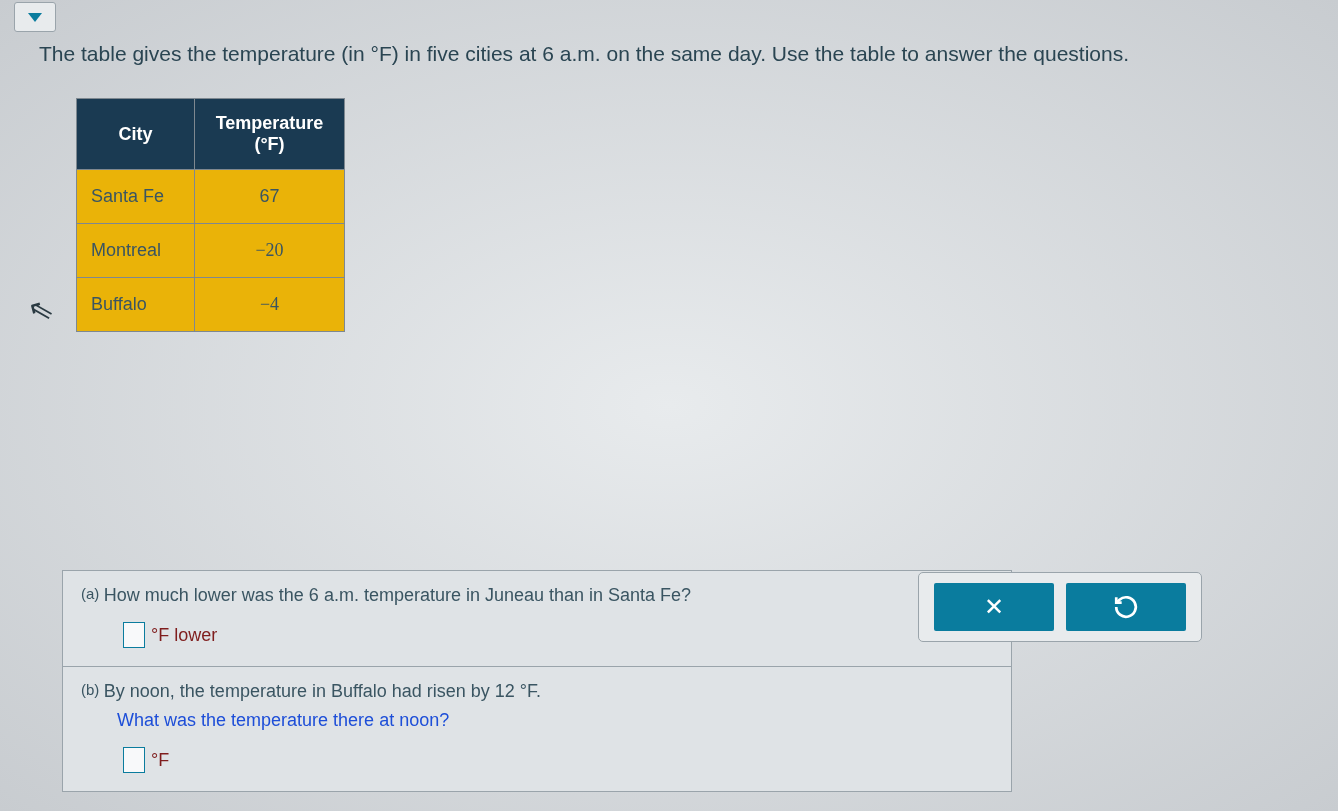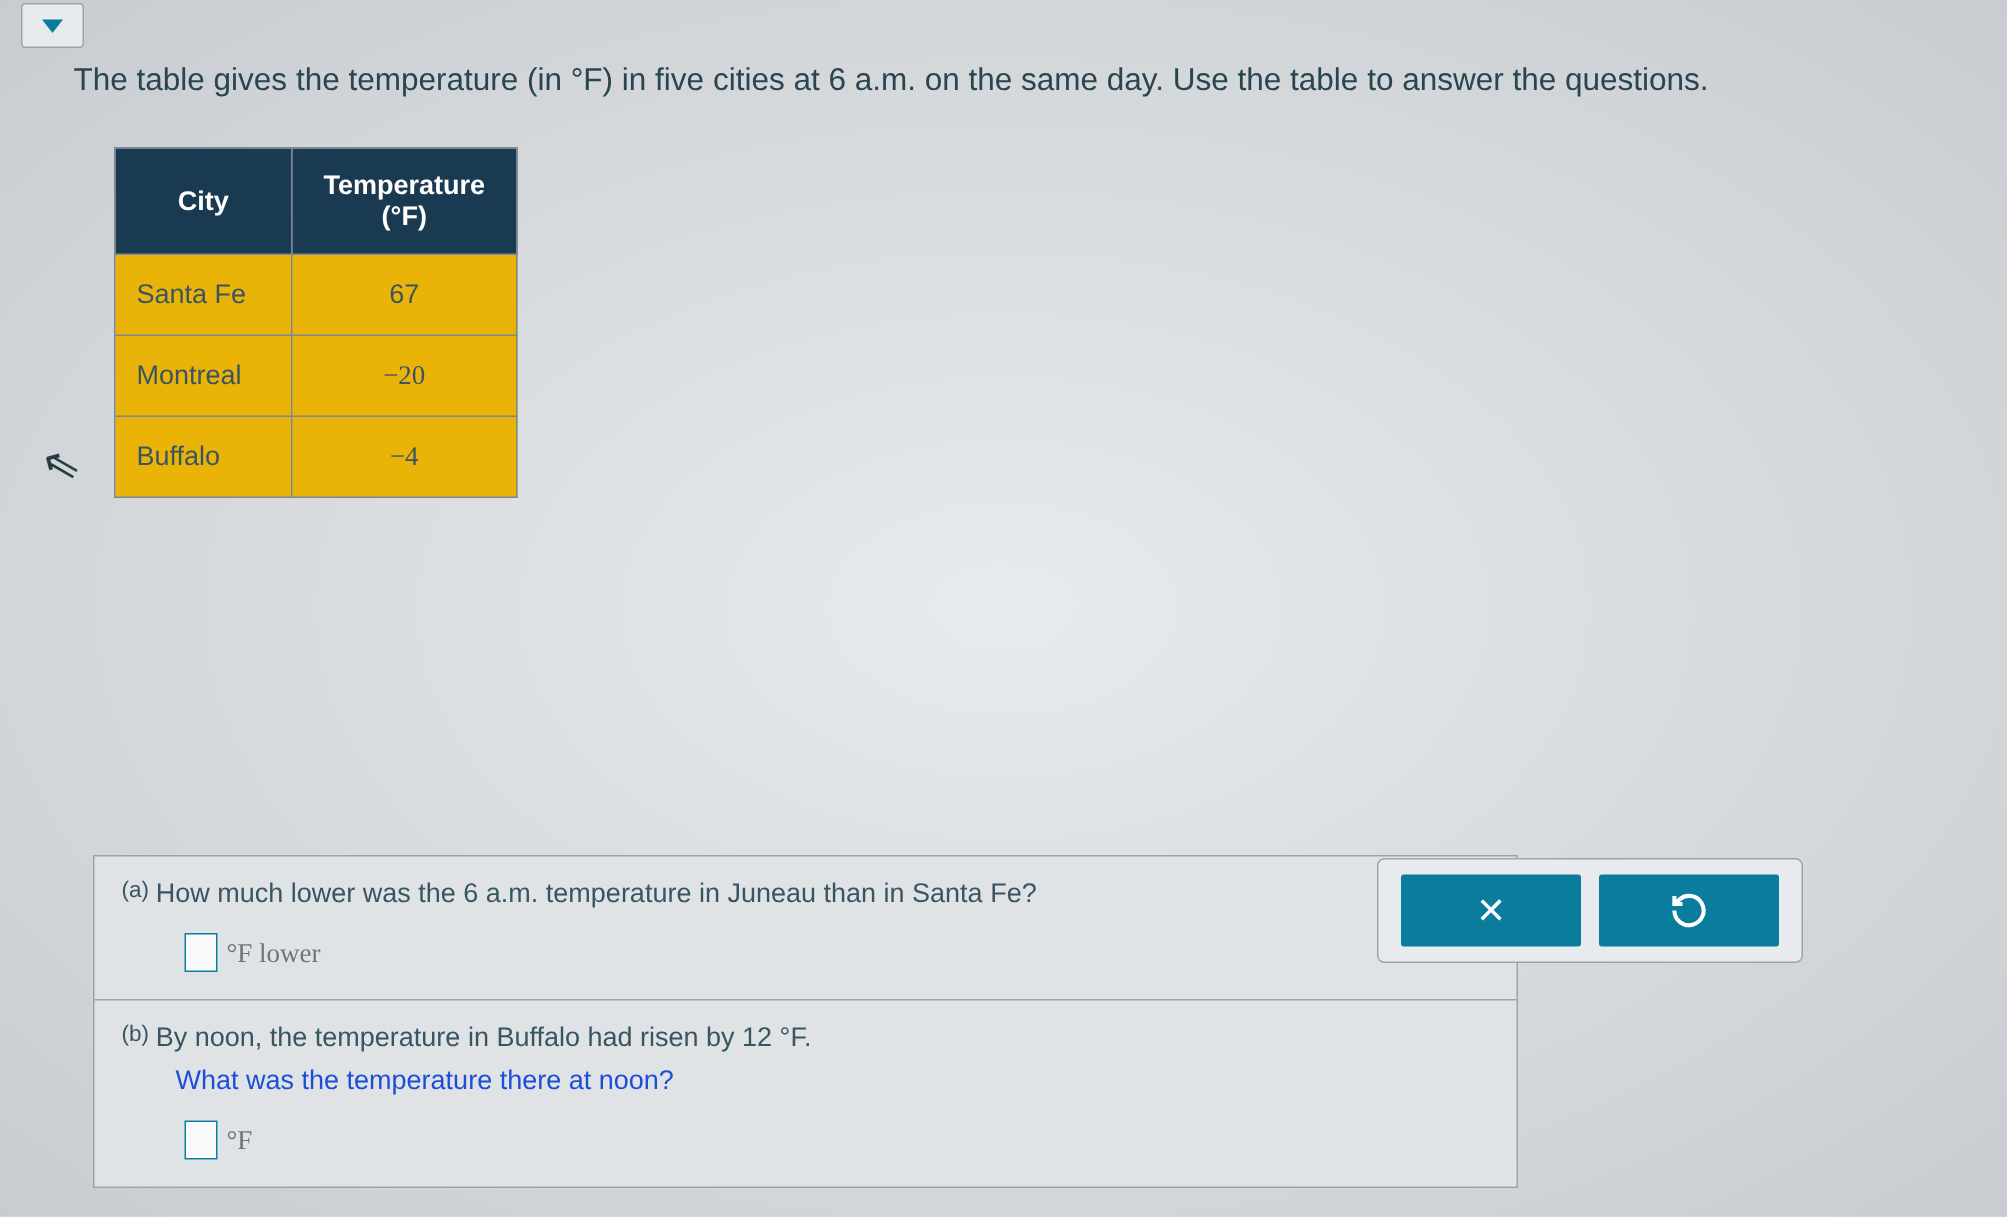--- a/index.html
+++ b/index.html
@@ -28,21 +28,21 @@
   }
   .chevron-down {
     width: 0; height: 0;
     border-left: 7px solid transparent;
     border-right: 7px solid transparent;
     border-top: 9px solid #0a7c9e;
   }
   .prompt {
     position: absolute;
     top: 42px;
-    left: 49px;
+    left: 39px;
     font-size: 21px;
     color: #2a4552;
   }
   .data-table {
     position: absolute;
     top: 98px;
     left: 76px;
     border-collapse: collapse;
     border: 1px solid #7e8890;
   }
@@ -96,22 +96,21 @@
     color: #1d4ed8;
     margin-top: 8px;
   }
   .answer-row {
     margin-top: 16px;
     margin-left: 42px;
     display: flex;
     align-items: center;
     gap: 6px;
     font-size: 18px;
-    color: #737373;
-    font-family: Liberation Serif, serif;
+    color: #7f1d1d;
   }
   .input-box {
     width: 22px;
     height: 26px;
     border: 1px solid #0a7c9e;
     background: #f8f9fa;
     display: inline-block;
   }
   .controls {
     position: absolute;

